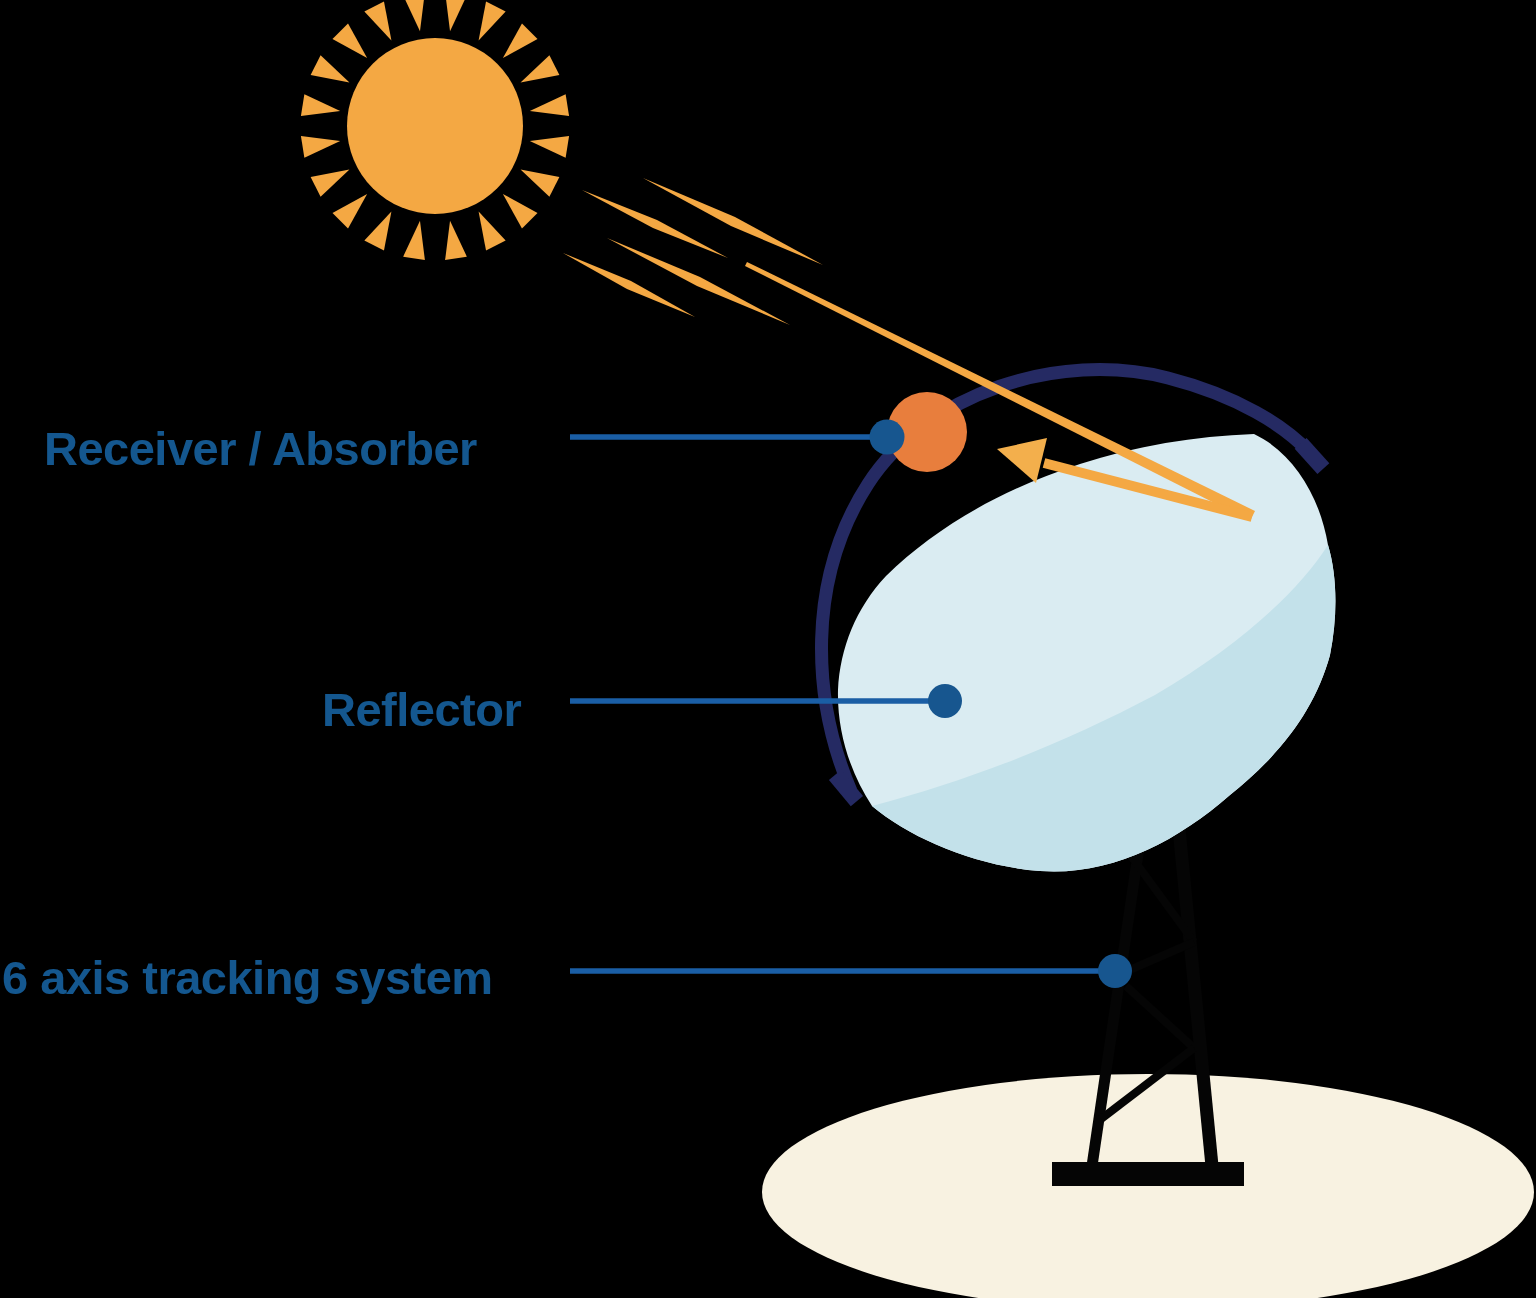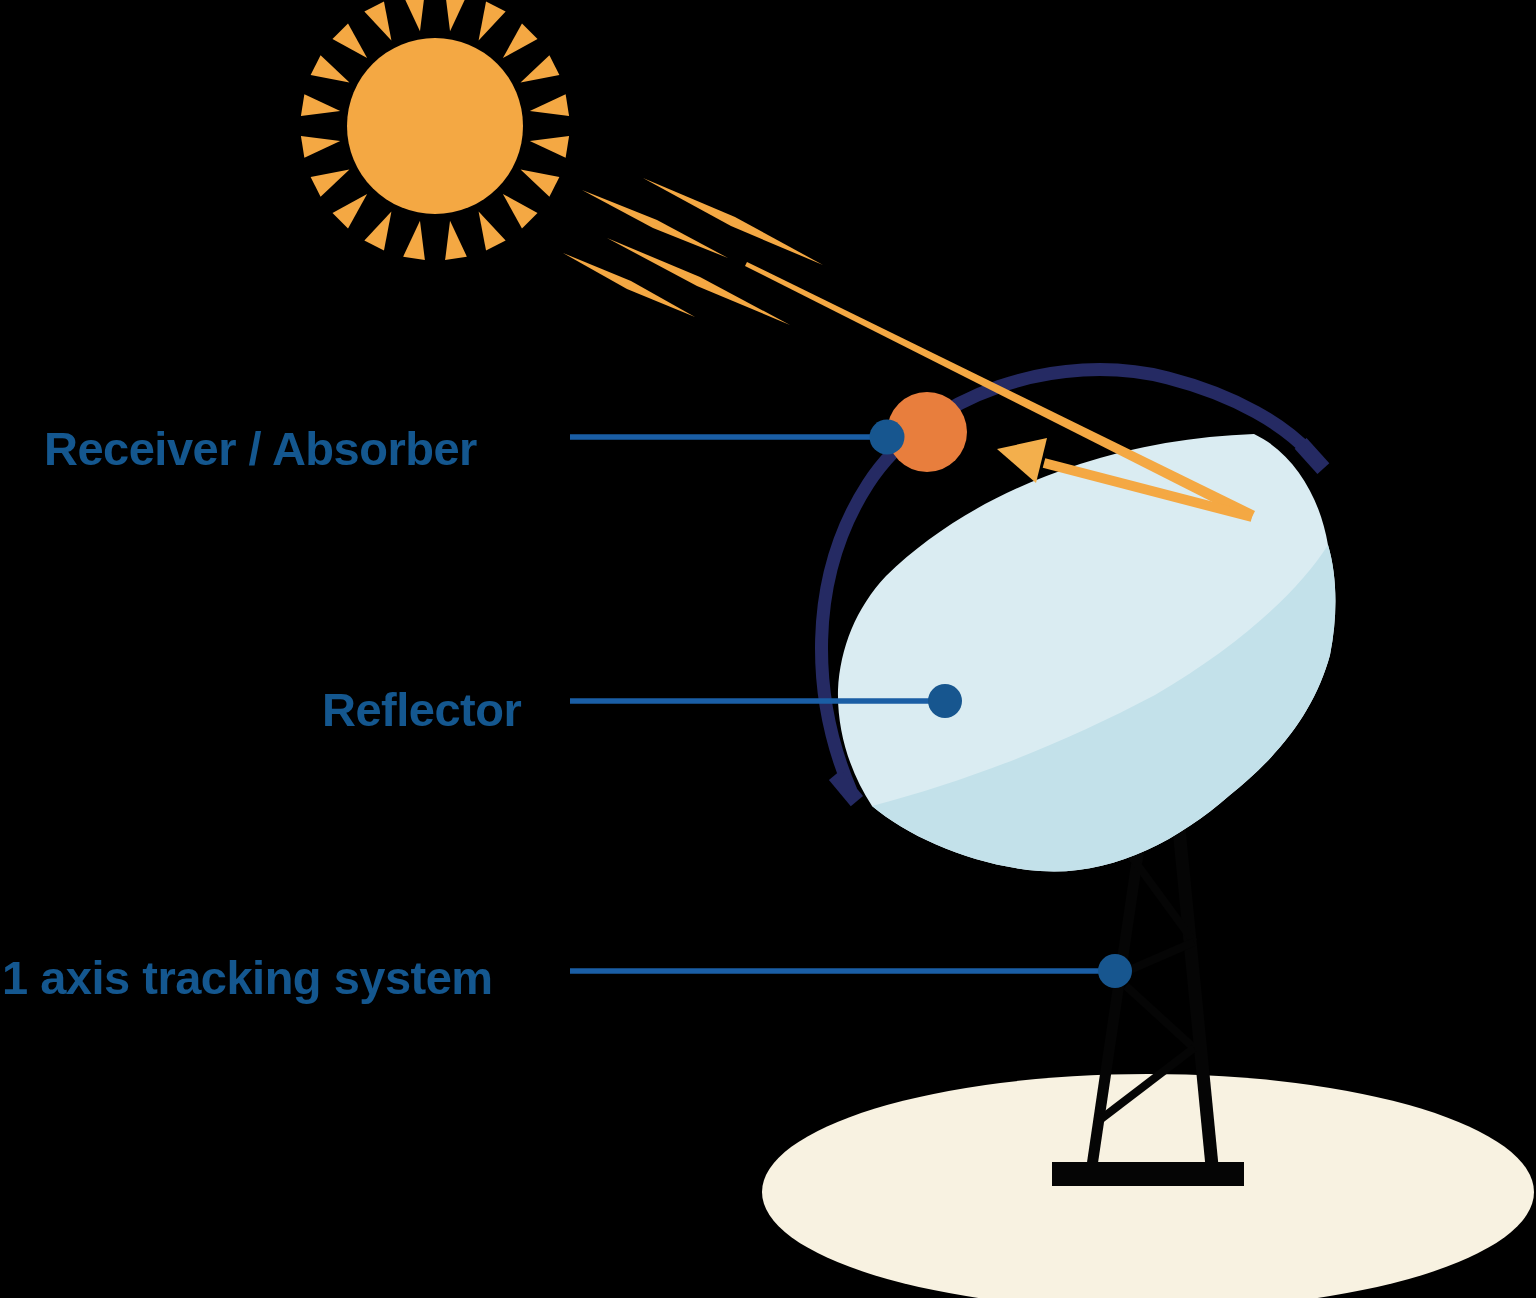--- a/index.html
+++ b/index.html
@@ -117,14 +117,14 @@
     </g>
     <g fill="#17568F">
       <circle cx="887" cy="437" r="17.5"></circle>
       <circle cx="945" cy="701" r="17"></circle>
       <circle cx="1115" cy="971" r="17"></circle>
     </g>
   </svg>
 
   <div class="label" id="label-receiver" style="color: rgb(20, 87, 143);">Receiver / Absorber</div>
   <div class="label" id="label-reflector" style="color: rgb(20, 87, 143); margin-left: 45px;">Reflector</div>
-  <div class="label" id="label-tracking" style="color: rgb(20, 87, 143);">1 axis tracking system</div>
+  <div class="label" id="label-tracking" style="color: rgb(20, 87, 143);">6 axis tracking system</div>
 </div>
 
 </body></html>

